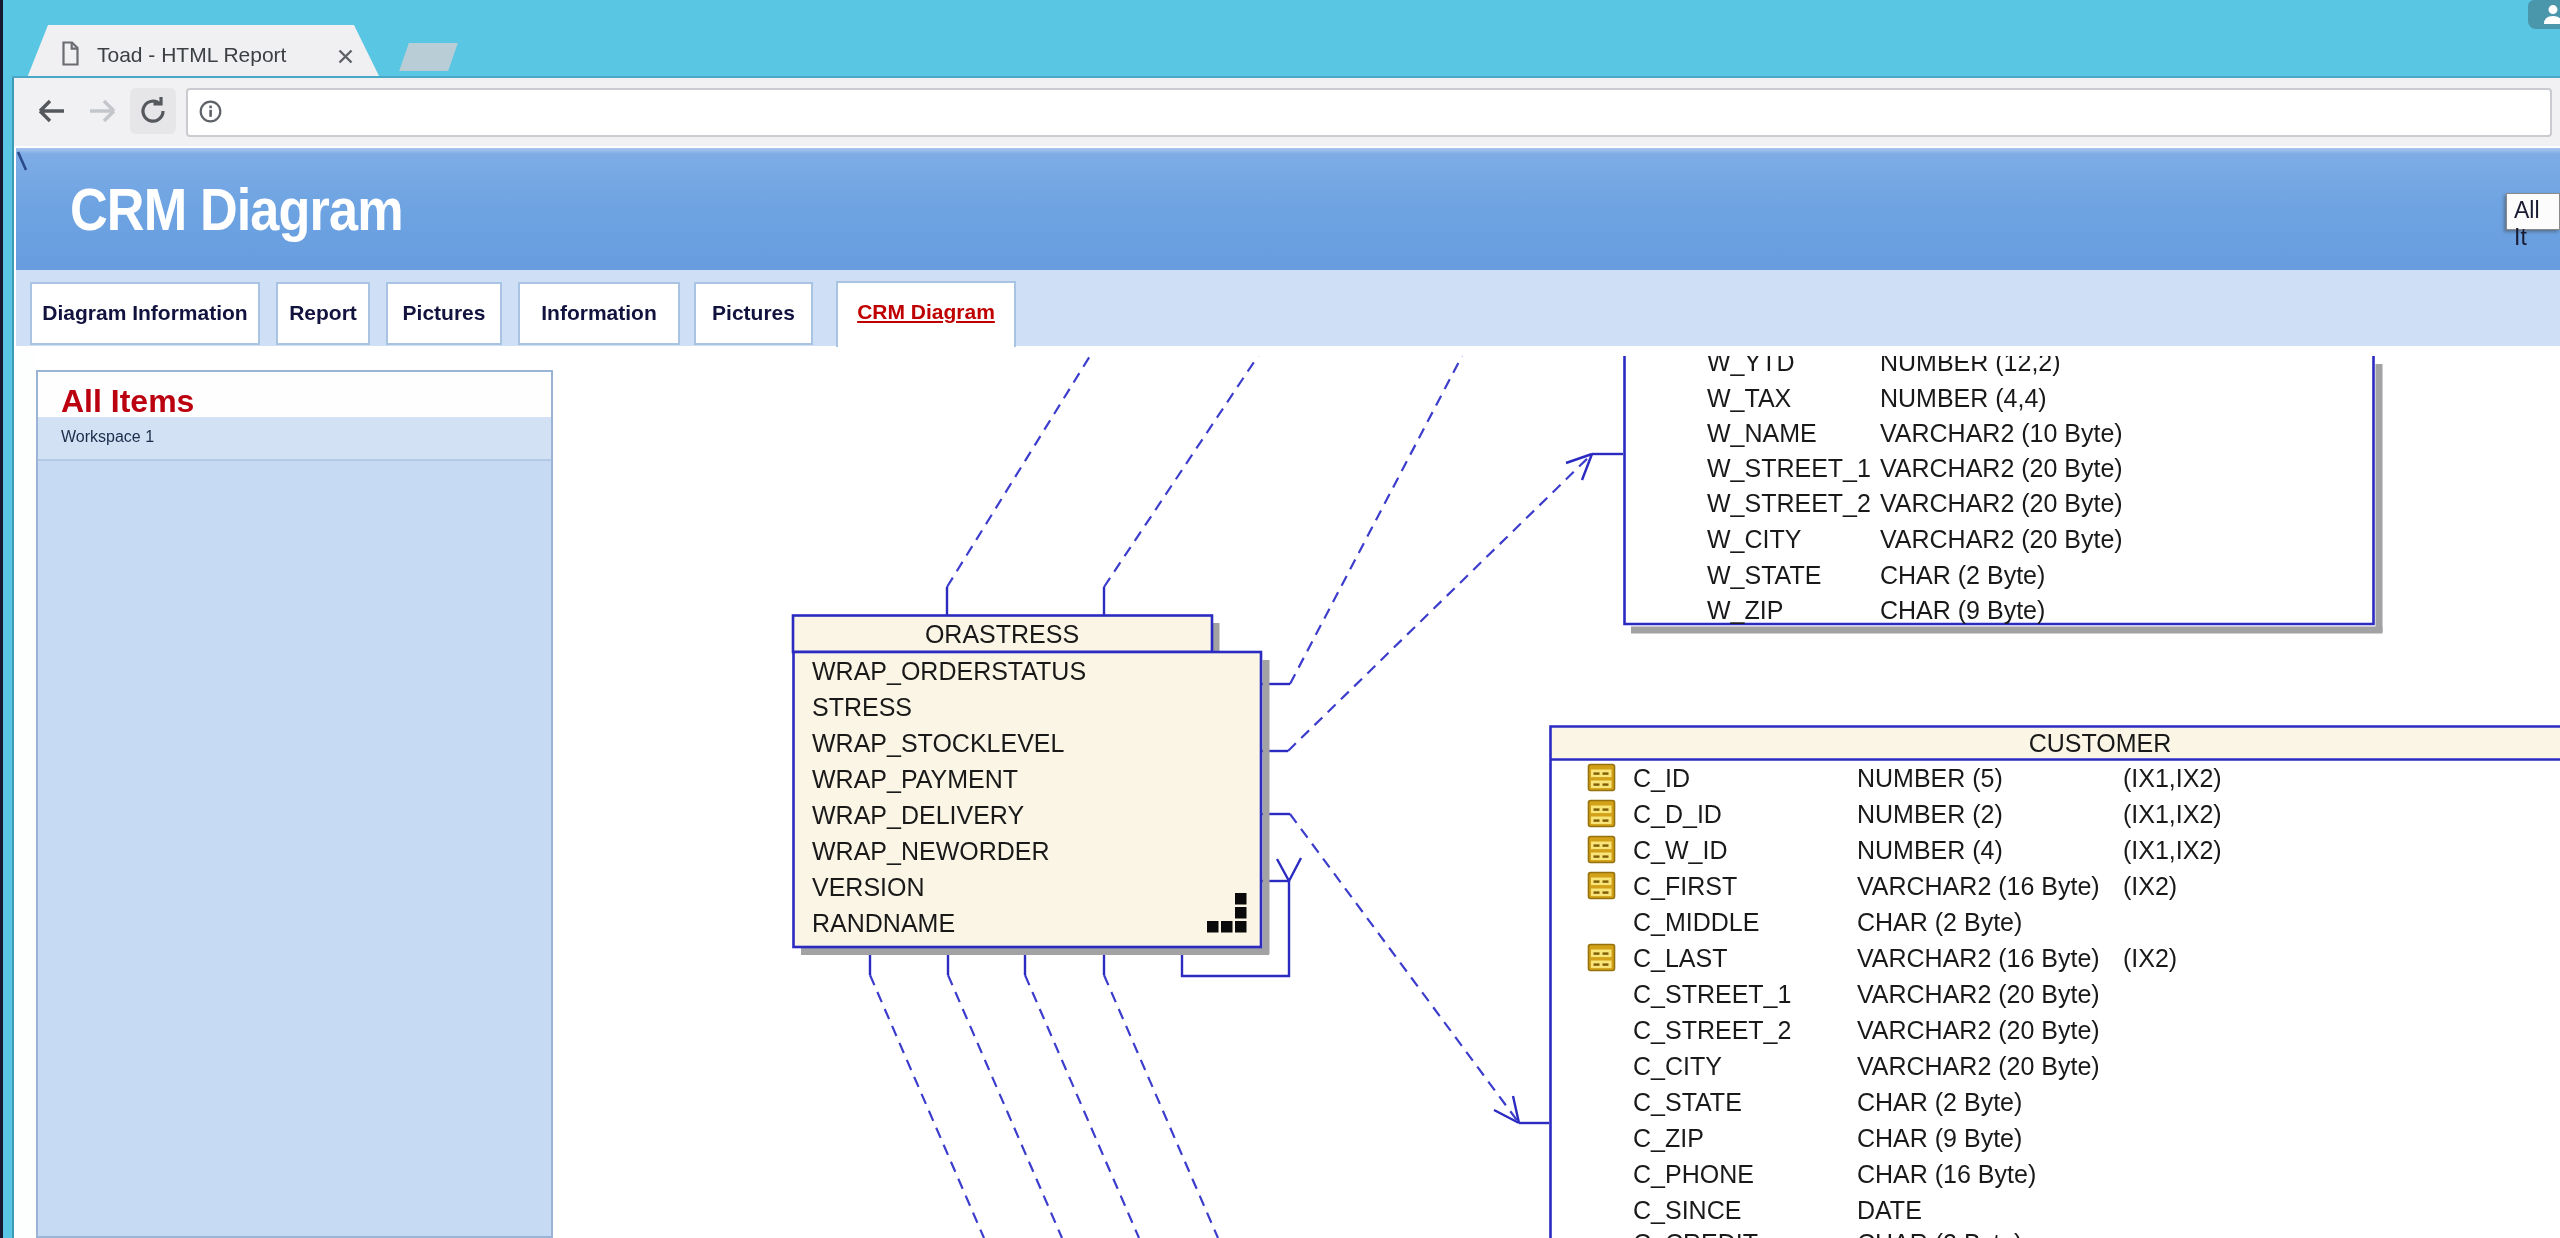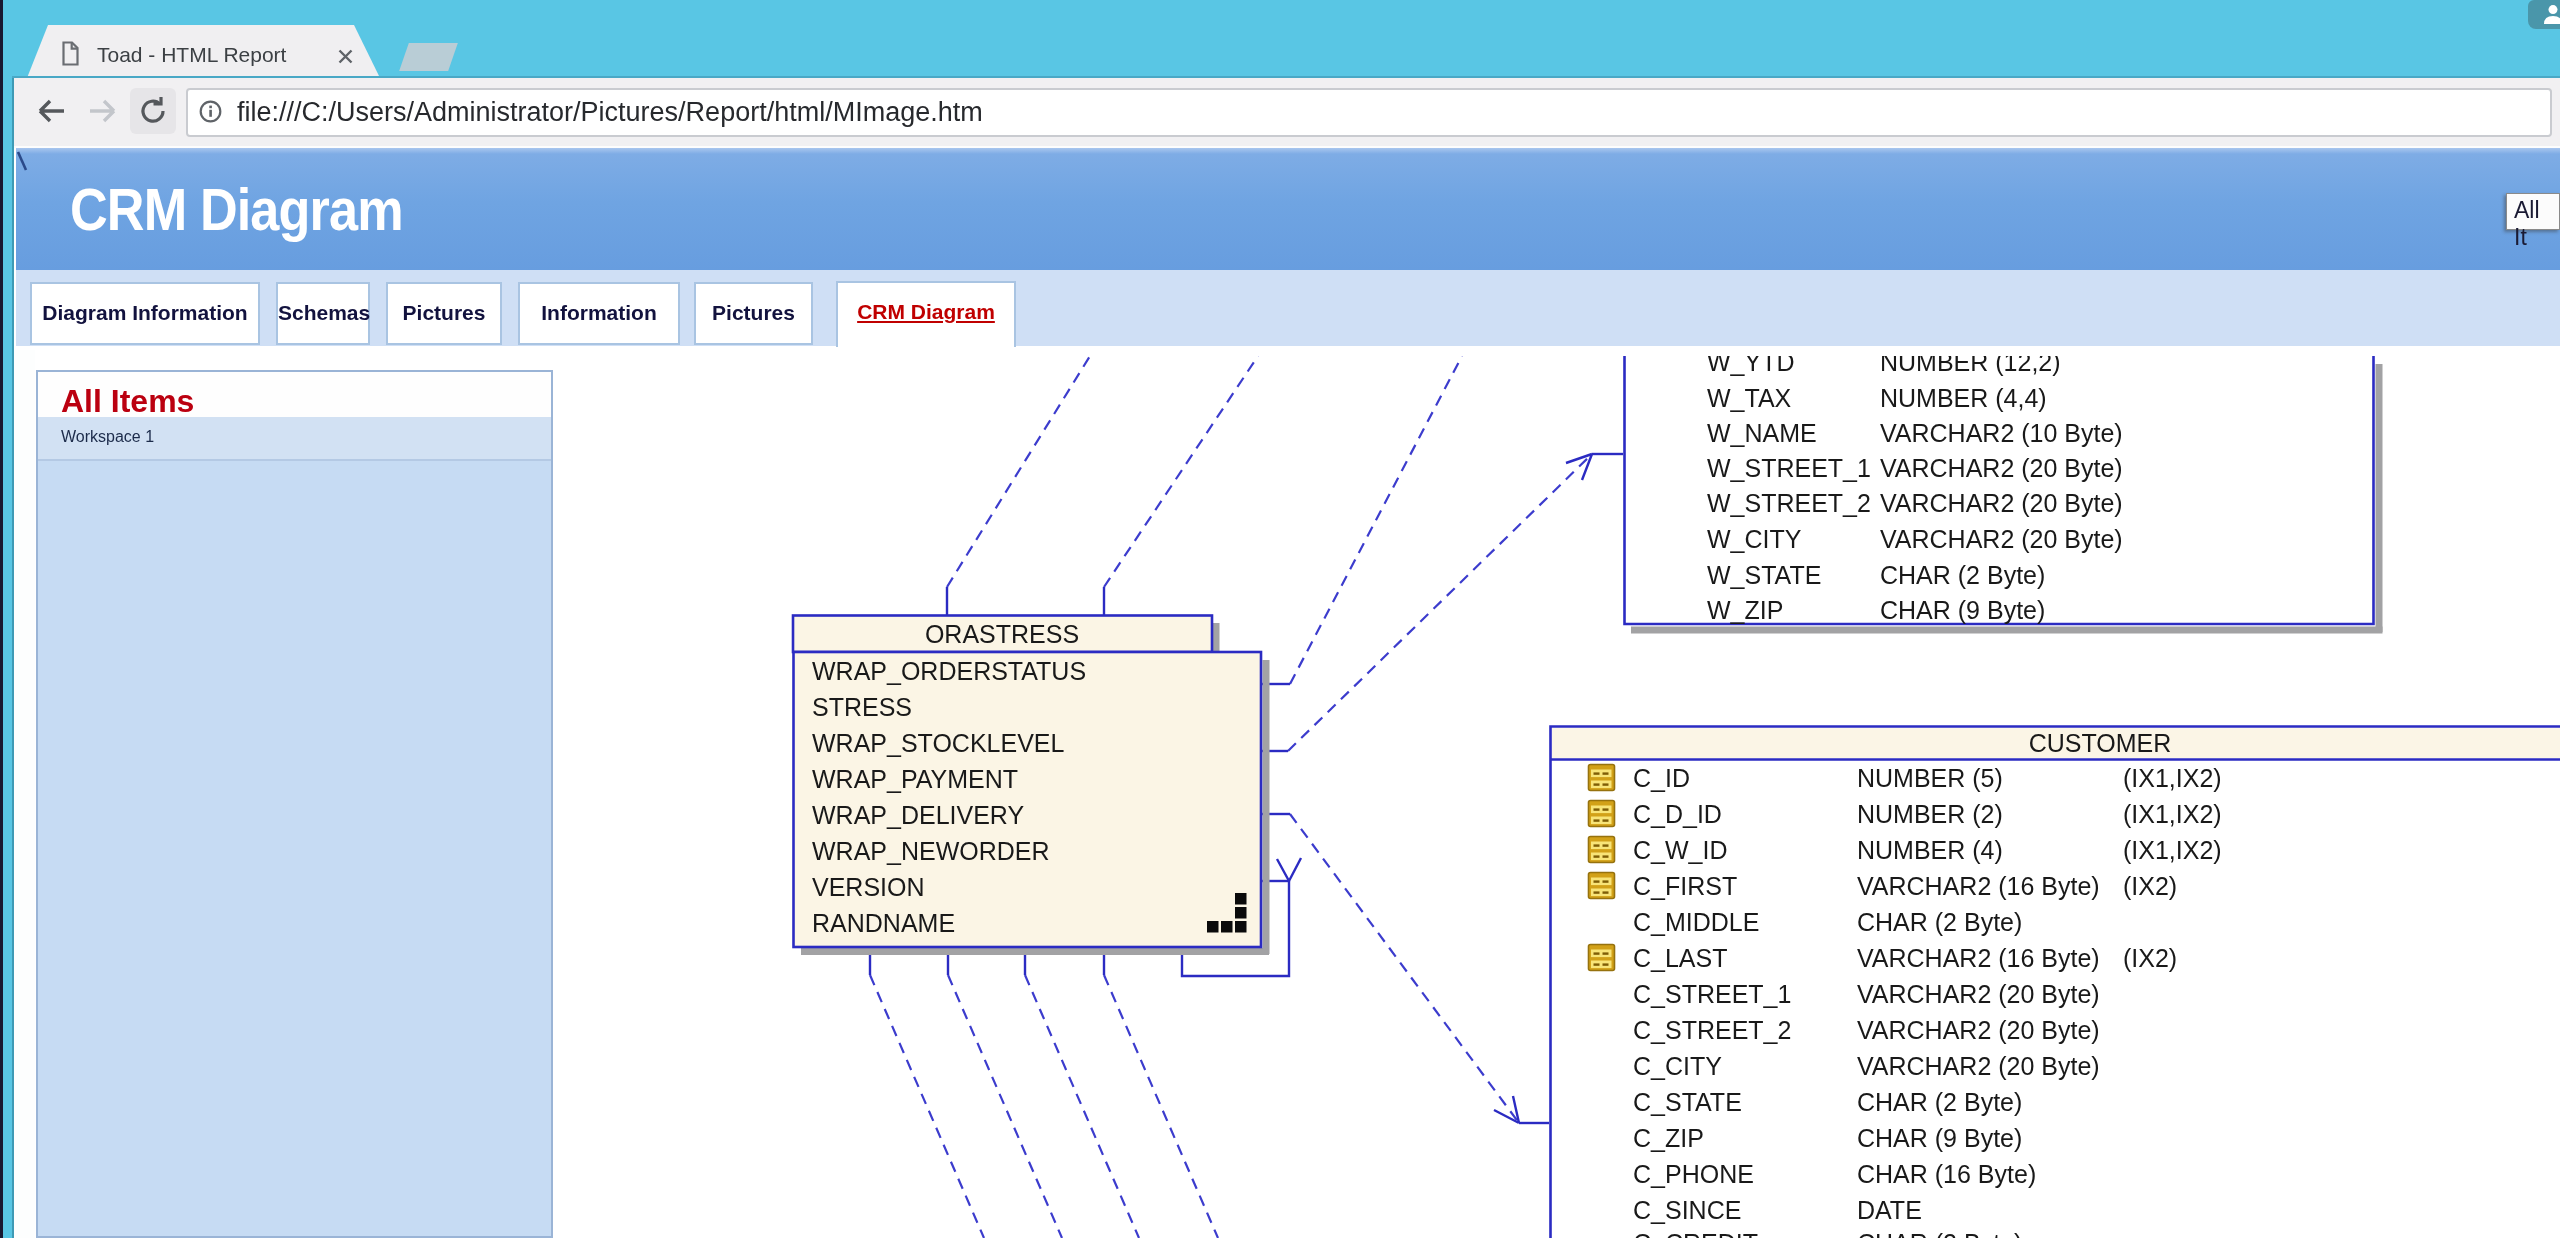--- a/index.html
+++ b/index.html
@@ -91,33 +91,32 @@
     <path d="M24 14 A10 10 0 1 1 21 7" fill="none" stroke="#55585c" stroke-width="3.2"></path>
     <path d="M14.5 7 H22 V-0.5" fill="none" stroke="#55585c" stroke-width="3.2"></path>
   </svg>
   <div id="urlbar" class="abs"></div>
 
   <svg class="abs" style="left:199px;top:100px" width="23" height="23" viewBox="0 0 23 23">
     <circle cx="11.5" cy="11.5" r="9.8" fill="none" stroke="#5f6368" stroke-width="2.2"></circle>
     <rect x="10.3" y="9.8" width="2.6" height="7" fill="#5f6368"></rect>
     <rect x="10.3" y="5.6" width="2.6" height="2.6" fill="#5f6368"></rect>
   </svg>
-  <div id="urltext" class="abs">file:///C:/Users/Administrator/Pictures/Report/html/MImage.htm</div>
   <div id="chromeline" class="abs"></div>
 
   <div id="hdr" class="abs"></div>
   <svg class="abs" style="left:16px;top:149px" width="30" height="26" viewBox="0 0 30 26">
     <path d="M2 3 L10 21" stroke="#2a4a8a" stroke-width="2.6"></path>
   </svg>
   <div id="hdrtitle" class="abs">CRM Diagram</div>
   <div id="allitbtn" class="abs">All It</div>
 
   <div id="tabbar" class="abs"></div>
   <div class="ptab abs" id="ptab1" style="left:30px;width:230px"><span>Diagram Information</span></div>
-  <div class="ptab abs" id="ptab2" style="left:276px;width:94px"><span>Schemas</span></div>
+  <div class="ptab abs" id="ptab2" style="left:276px;width:94px"><span>Report</span></div>
   <div class="ptab abs" id="ptab3" style="left:386px;width:116px"><span>Pictures</span></div>
   <div class="ptab abs" id="ptab4" style="left:518px;width:162px"><span>Information</span></div>
   <div class="ptab abs" id="ptab5" style="left:694px;width:119px"><span>Pictures</span></div>
   <div class="ptab abs" id="ptab6" style="left:836px;width:180px"><span>CRM Diagram</span></div>
 
   <div id="content" class="abs">
     <div id="sidebar">
       <div id="sb-white"></div>
       <div id="sb-row"></div>
       <div id="sb-allitems">All Items</div>

